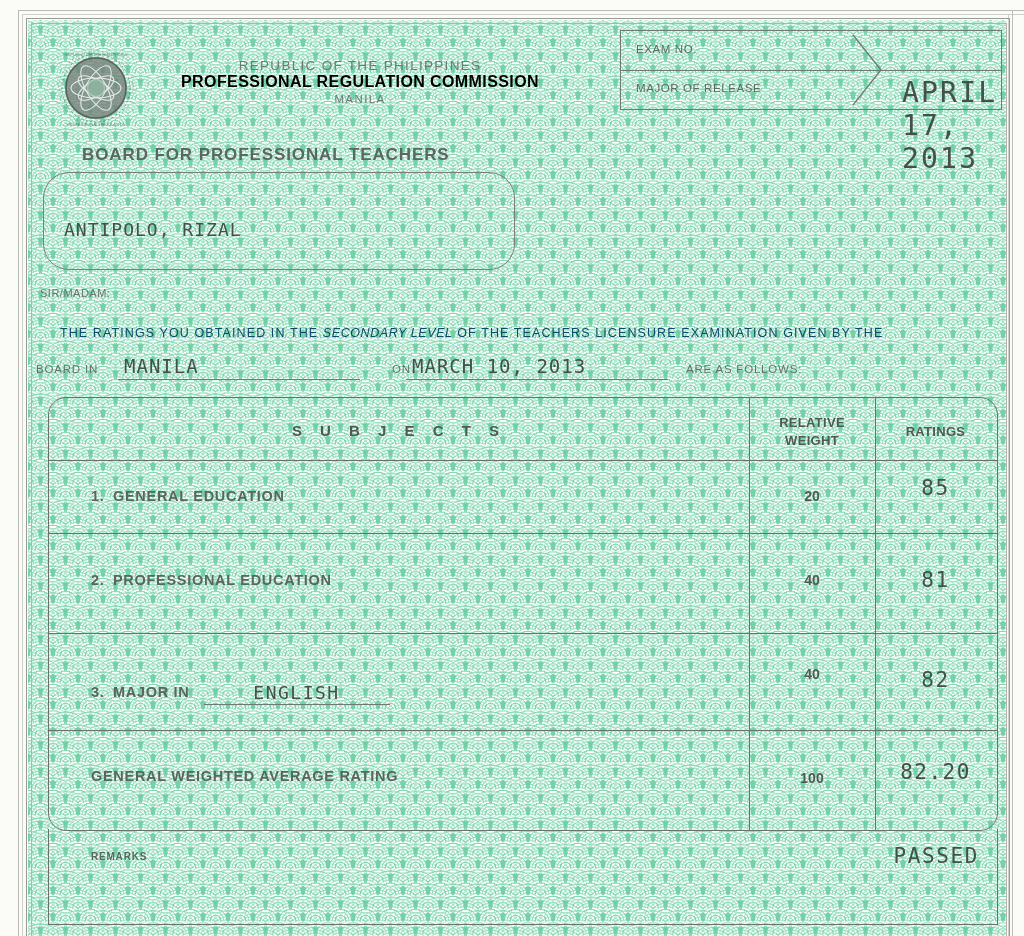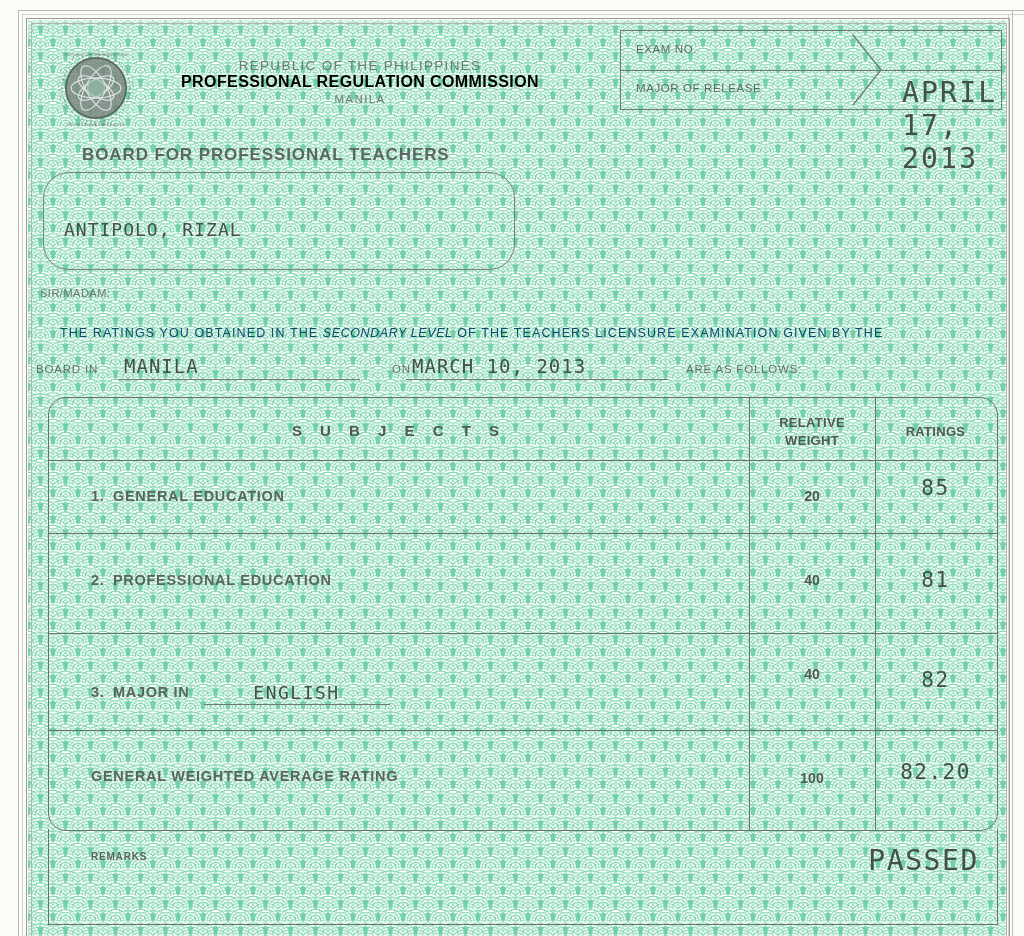--- a/index.html
+++ b/index.html
@@ -418,21 +418,21 @@
     font-size: 10px;
     font-weight: bold;
     letter-spacing: .8px;
     color: #5a655f;
   }
   .remarks-value {
     position: absolute;
     right: 18px;
     top: 15px;
     font-family: "DejaVu Sans Mono", "Liberation Mono", monospace;
-    font-size: 28px;
+    font-size: 21px;
     letter-spacing: 1.6px;
     color: #44504b;
   }
 
   
   .smudge {
     position: absolute;
     background: rgba(120,130,125,.18);
     border-radius: 50%;
     pointer-events: none;

